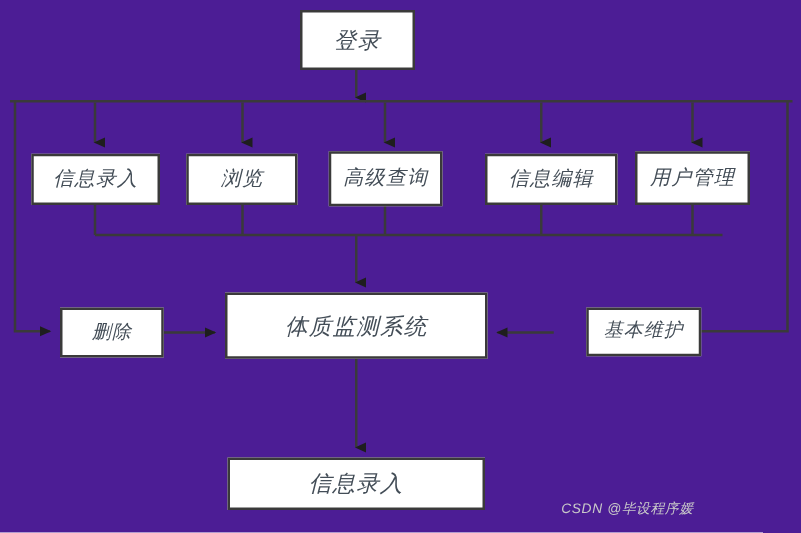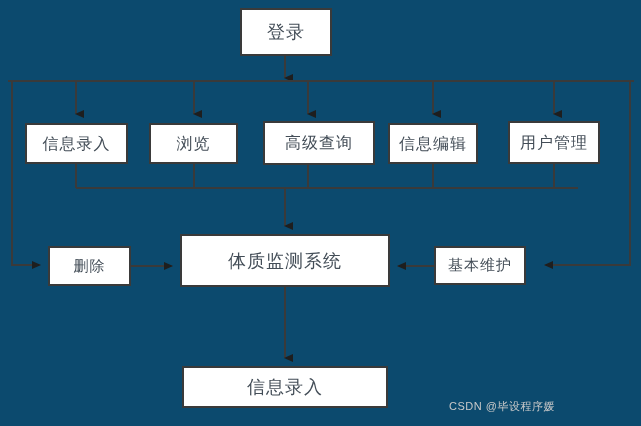--- a/index.html
+++ b/index.html
@@ -8,22 +8,23 @@
     padding: 0;
     background: #ffffff;
   }
   body {
     font-family: "Liberation Serif", "DejaVu Serif", serif;
   }
   #canvas {
     position: relative;
     width: 641px;
     height: 426px;
-    background: #0c4a6e;
+    background: #4c1d95;
     overflow: hidden;
+    font-style: italic;
   }
   #diagram-svg {
     position: absolute;
     left: 0;
     top: 0;
     width: 641px;
     height: 426px;
   }
   .node-box {
     position: absolute;
@@ -112,41 +113,41 @@
   </div>
 
   <div class="node-box" style="left:149px; top:123px; width:89px; height:41px;">
     <span class="node-label size-md">浏览</span>
   </div>
 
   <div class="node-box" style="left:25px; top:123px; width:103px; height:41px;">
     <span class="node-label size-md">信息录入</span>
   </div>
 
-  <div class="node-box" style="left:263px; top:121px; width:112px; height:44px;">
+  <div class="node-box" style="left:263px; top:121px; width:91px; height:44px;">
     <span class="node-label size-md">高级查询</span>
   </div>
 
-  <div class="node-box" style="left:388px; top:123px; width:90px; height:41px;">
+  <div class="node-box" style="left:388px; top:123px; width:106px; height:41px;">
     <span class="node-label size-md">信息编辑</span>
   </div>
 
   <div class="node-box" style="left:508px; top:121px; width:92px; height:43px;align-items:center;">
     <span class="node-label size-md">用户管理</span>
   </div>
 
   <div class="node-box" style="left:48px; top:246px; width:83px; height:40px;">
     <span class="node-label size-sm">删除</span>
   </div>
 
   <div class="node-box" style="left:180px; top:234px; width:210px; height:53px;">
     <span class="node-label size-lg">体质监测系统</span>
   </div>
 
-  <div class="node-box" style="left:434px; top:246px; width:92px; height:39px;">
+  <div class="node-box" style="left:469px; top:246px; width:92px; height:39px;">
     <span class="node-label size-sm">基本维护</span>
   </div>
 
   <div class="node-box" style="left:182px; top:366px; width:206px; height:42px;">
     <span class="node-label size-lg">信息录入</span>
   </div>
 
   <div class="watermark" style="left:449px; top:399px;">CSDN @毕设程序媛</div>
 
 </div>

